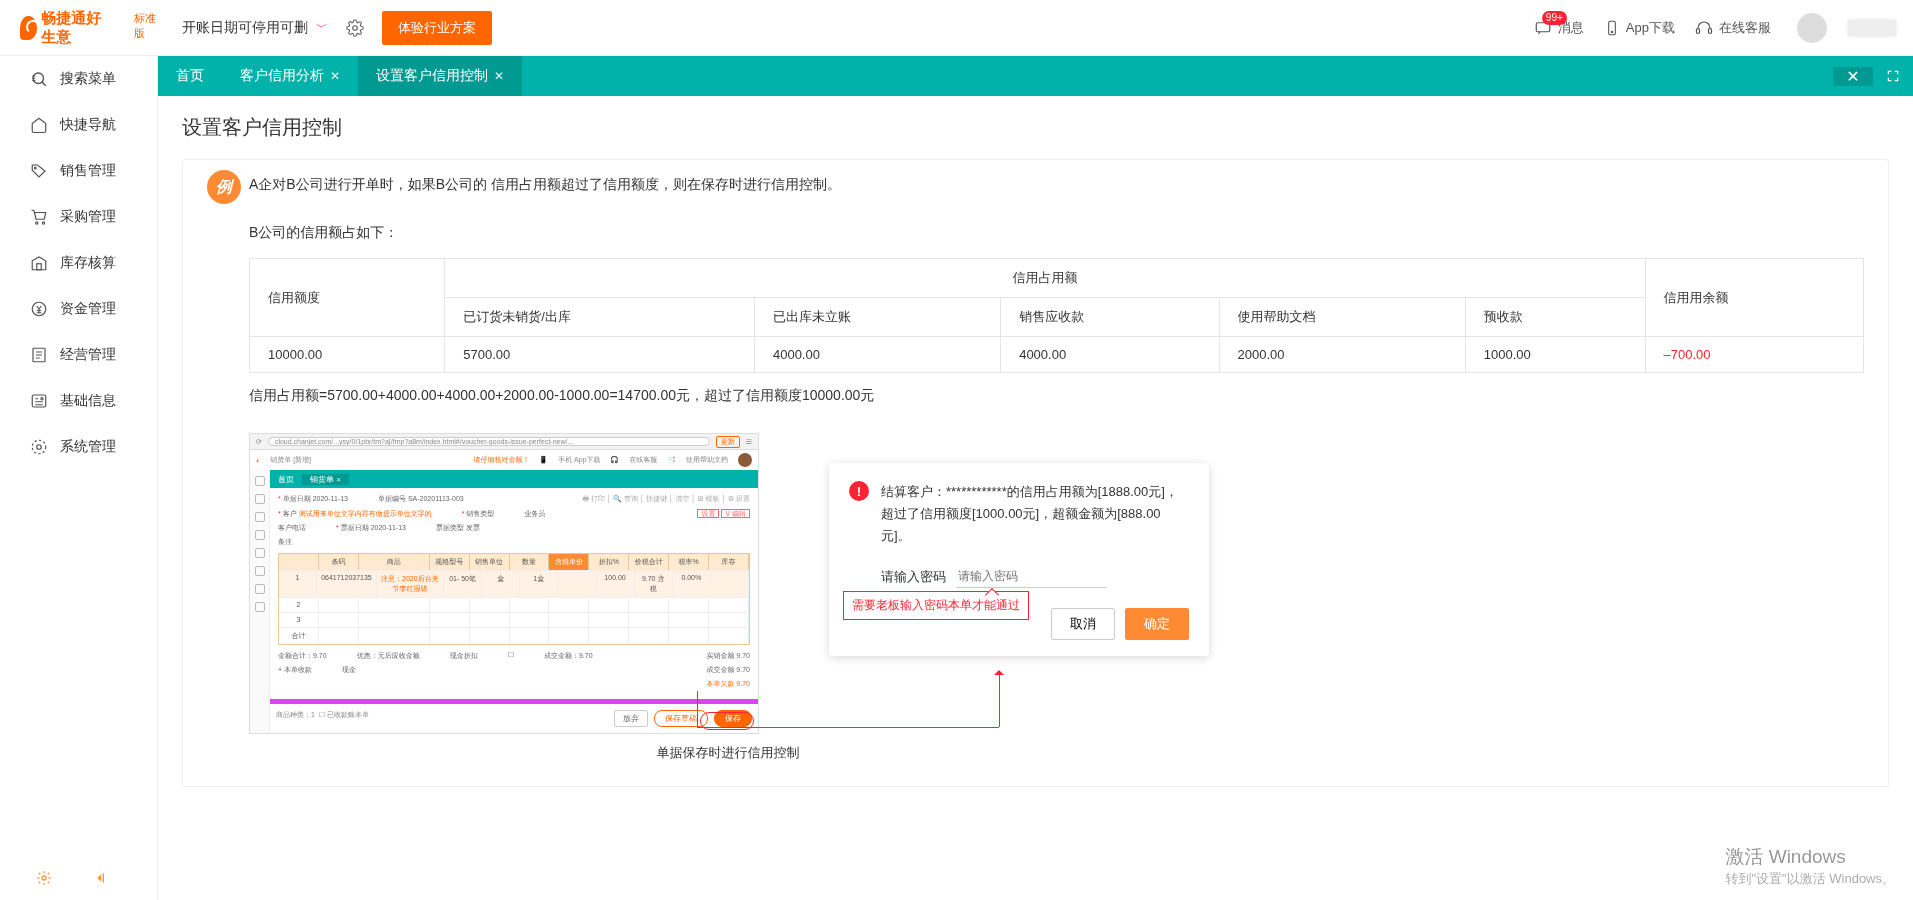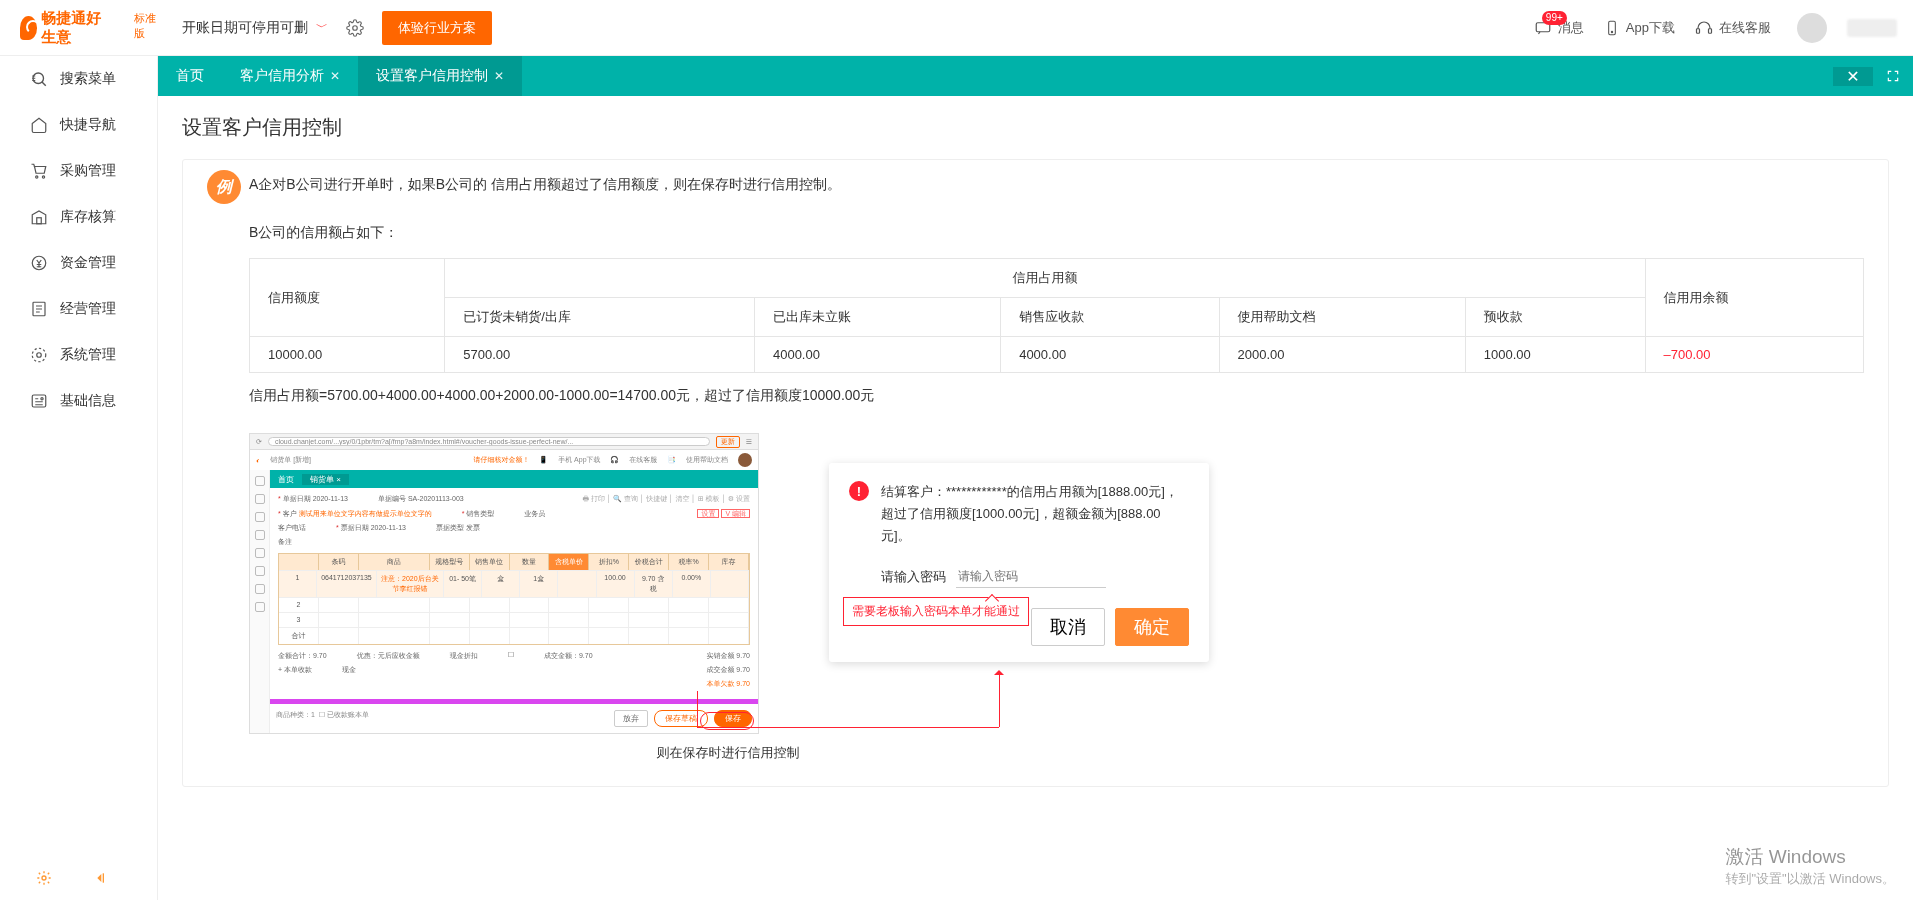--- a/index.html
+++ b/index.html
@@ -88,21 +88,21 @@
   .red-oval-save { position:absolute; border:1.5px solid #f23; border-radius:10px; width:54px; height:18px; pointer-events:none; }
 
   
   .shot-right { width:380px; background:#fff; box-shadow:0 2px 10px rgba(0,0,0,.15); border-radius:3px; padding:18px 20px 16px; position:relative; align-self:flex-start; margin-top:30px; }
   .warn-row { display:flex; gap:12px; }
   .warn-icon { width:20px; height:20px; border-radius:50%; background:#f23; color:#fff; display:flex; align-items:center; justify-content:center; font-weight:700; flex:0 0 auto; font-size:13px; }
   .warn-text { font-size:13px; line-height:1.7; }
   .pwd-row { display:flex; align-items:center; gap:10px; margin:18px 0 4px 32px; }
   .pwd-row input { border:none; border-bottom:1px solid #ccc; padding:4px 2px; font-size:12px; width:150px; outline:none; }
   .dialog-foot { display:flex; justify-content:flex-end; gap:10px; margin-top:20px; }
-  .dlg-btn { padding:6px 18px; border:1px solid #ccc; background:#fff; border-radius:2px; font-size:18px; cursor:pointer; }
+  .dlg-btn { padding:6px 18px; border:1px solid #ccc; background:#fff; border-radius:2px; font-size:13px; cursor:pointer; }
   .dlg-btn.primary { background:#ff8a33; border-color:#ff8a33; color:#fff; }
 
   .callout-balloon { position:absolute; left:14px; bottom:36px; border:1.5px solid #f23; color:#f23; font-size:12px; padding:5px 8px; background:#fff; }
   .callout-balloon::after { content:""; position:absolute; right:-7px; top:-7px; width:0; height:0; border:5px solid transparent; border-bottom-color:#f23; border-left-color:#f23; transform:rotate(-45deg); display:none; }
   .callout-tail { position:absolute; width:10px; height:10px; border-top:1.5px solid #f23; border-right:1.5px solid #f23; transform:rotate(-45deg); background:#fff; }
 
   .arrow-line { position:absolute; border-top:1.5px solid #f23; }
   .arrow-line-v { position:absolute; border-left:1.5px solid #f23; }
   .arrow-head { position:absolute; width:0; height:0; border:5px solid transparent; border-bottom-color:#f23; }
 
@@ -190,20 +190,29 @@
       <span class="side-icon">
           <svg width="18" height="18" viewBox="0 0 24 24" fill="none" stroke="#555" stroke-width="1.6">
             <path d="M3 10l9-7 9 7v10a2 2 0 0 1-2 2H5a2 2 0 0 1-2-2z"></path>
           </svg>
         </span>
       <span>快捷导航</span>
     </div>
     <div class="side-item">
       <span class="side-icon">
           <svg width="18" height="18" viewBox="0 0 24 24" fill="none" stroke="#555" stroke-width="1.6">
+            <path d="M20 12l-8 8-9-9V4h7z"></path>
+            <circle cx="7" cy="8" r="1.2"></circle>
+          </svg>
+        </span>
+      <span>销售管理</span>
+    </div>
+    <div class="side-item">
+      <span class="side-icon">
+          <svg width="18" height="18" viewBox="0 0 24 24" fill="none" stroke="#555" stroke-width="1.6">
             <path d="M6 6h15l-2 9H8z"></path>
             <circle cx="9" cy="20" r="1.5"></circle>
             <circle cx="18" cy="20" r="1.5"></circle>
             <path d="M6 6L5 3H2"></path>
           </svg>
         </span>
       <span>采购管理</span>
     </div>
     <div class="side-item">
       <span class="side-icon">
@@ -228,35 +237,35 @@
           <svg width="18" height="18" viewBox="0 0 24 24" fill="none" stroke="#555" stroke-width="1.6">
             <rect x="4" y="3" width="16" height="18" rx="1"></rect>
             <path d="M8 8h8M8 12h8M8 16h5"></path>
           </svg>
         </span>
       <span>经营管理</span>
     </div>
     <div class="side-item">
       <span class="side-icon">
           <svg width="18" height="18" viewBox="0 0 24 24" fill="none" stroke="#555" stroke-width="1.6">
-            <circle cx="12" cy="12" r="9" stroke-dasharray="3 3"></circle>
-            <circle cx="12" cy="12" r="3"></circle>
-          </svg>
-        </span>
-      <span>系统管理</span>
-    </div>
-    <div class="side-item">
-      <span class="side-icon">
-          <svg width="18" height="18" viewBox="0 0 24 24" fill="none" stroke="#555" stroke-width="1.6">
             <rect x="3" y="4" width="18" height="16" rx="2"></rect>
             <path d="M7 9h4M7 13h10M7 17h10"></path>
             <circle cx="16" cy="9" r="1.5"></circle>
           </svg>
         </span>
       <span>基础信息</span>
+    </div>
+    <div class="side-item">
+      <span class="side-icon">
+          <svg width="18" height="18" viewBox="0 0 24 24" fill="none" stroke="#555" stroke-width="1.6">
+            <circle cx="12" cy="12" r="9" stroke-dasharray="3 3"></circle>
+            <circle cx="12" cy="12" r="3"></circle>
+          </svg>
+        </span>
+      <span>系统管理</span>
     </div>
 
     <div class="side-footer">
       <span>
           <svg width="16" height="16" viewBox="0 0 24 24" fill="none" stroke="#ff9933" stroke-width="2">
             <circle cx="12" cy="12" r="3"></circle>
             <path d="M12 2v3M12 19v3M4.2 4.2l2.1 2.1M17.7 17.7l2.1 2.1M2 12h3M19 12h3M4.2 19.8l2.1-2.1M17.7 6.3l2.1-2.1"></path>
           </svg>
         </span>
       <span>
@@ -500,21 +509,21 @@
               <button class="dlg-btn primary">确定</button>
             </div>
           </div>
 
           <div class="arrow-line-v" style="left:490px; top:258px; height:36px;"></div>
           <div class="arrow-line" style="left:490px; top:294px; width:302px;"></div>
           <div class="arrow-line-v" style="left:792px; top:240px; height:54px;"></div>
           <div class="arrow-head" style="left:787px; top:232px;"></div>
         </div>
 
-        <div class="caption-center">则在保存时进行信用控制</div>
+        <div class="caption-center">单据保存时进行信用控制</div>
       </div>
     </div>
   </div>
 </div>
 
 <div class="win-watermark">
   <div class="t1">激活 Windows</div>
   <div>转到"设置"以激活 Windows。</div>
 </div>
 

